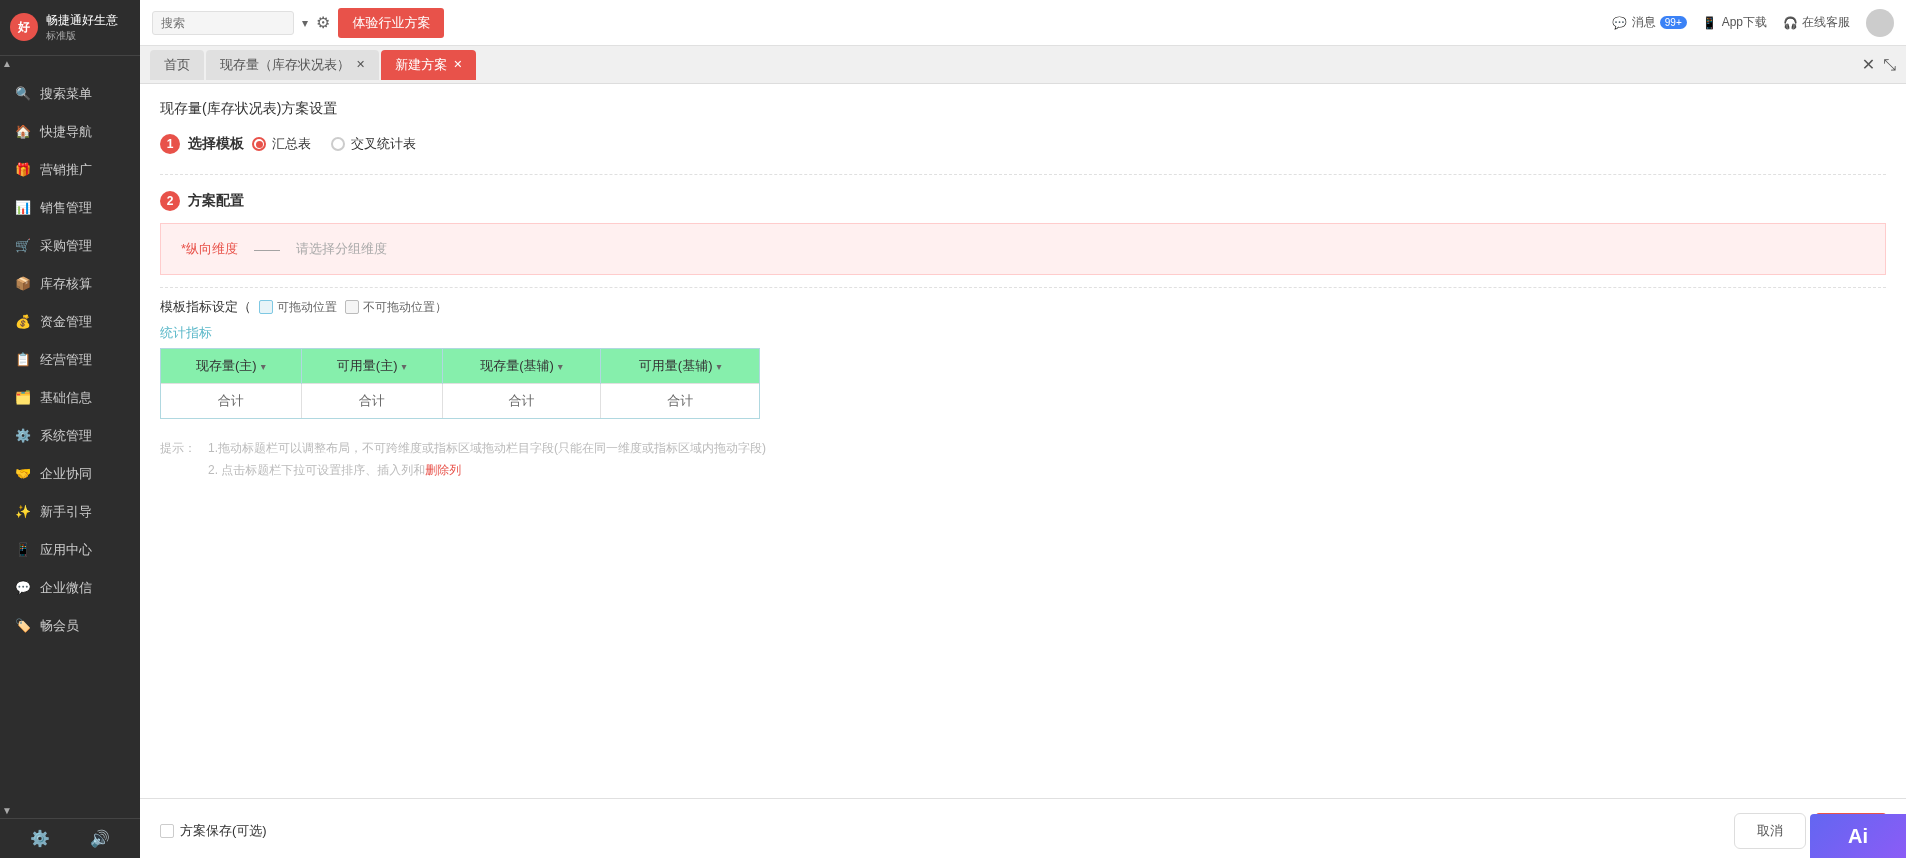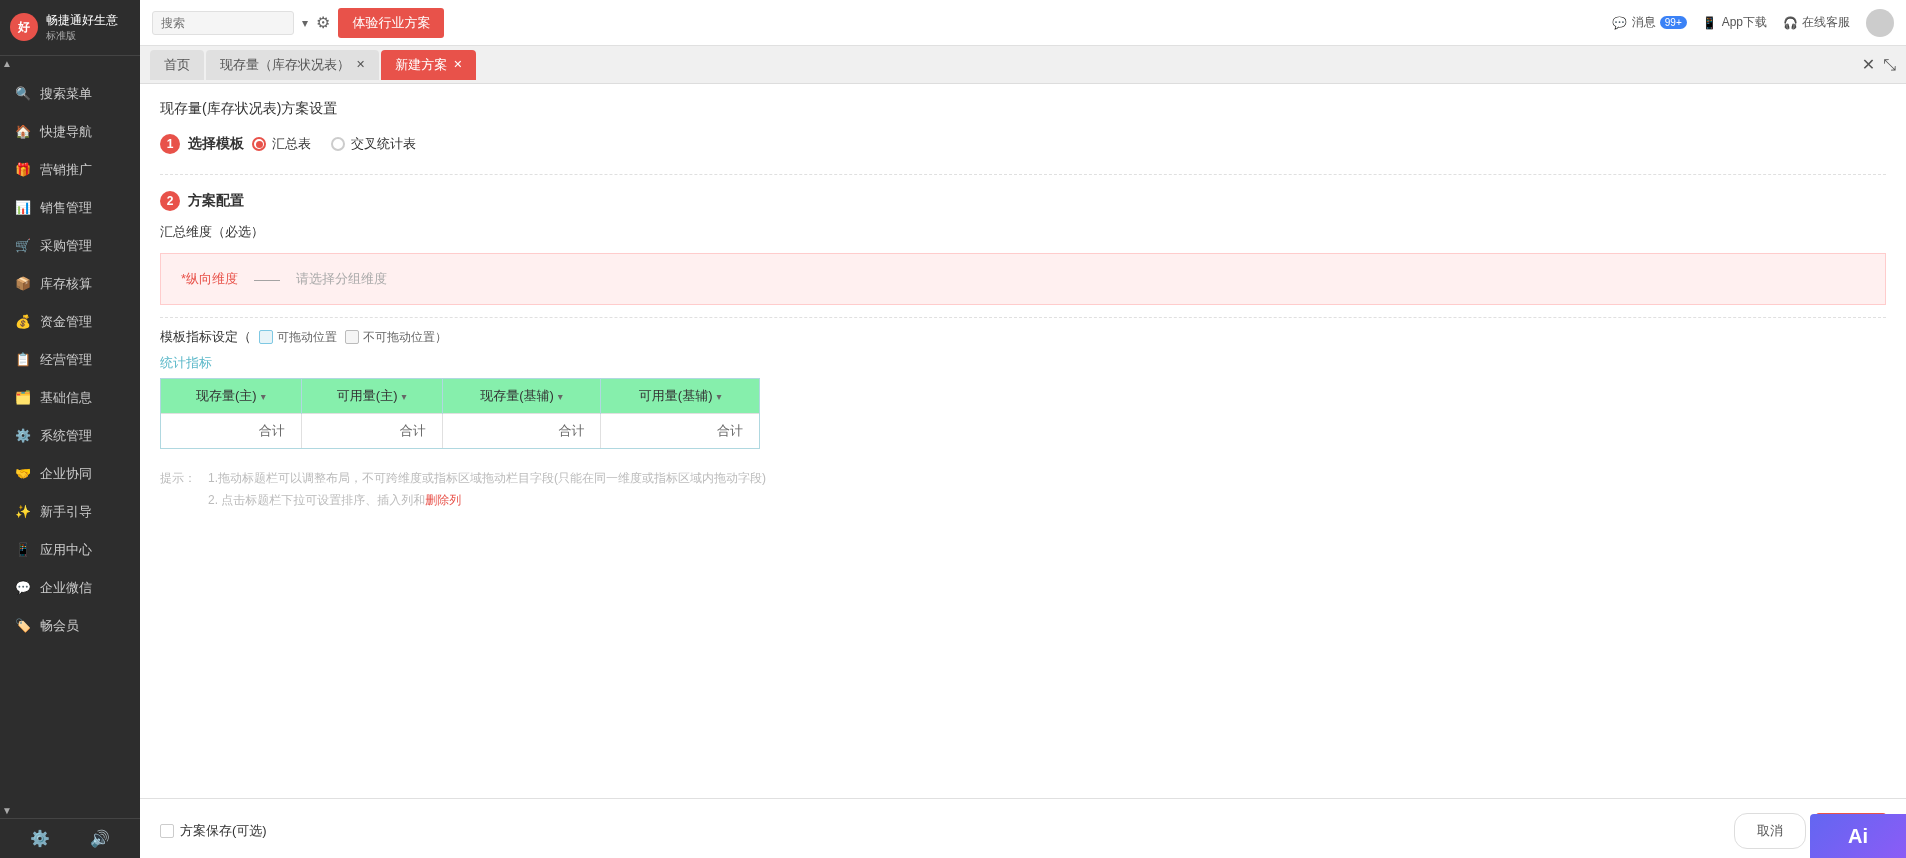--- a/index.html
+++ b/index.html
@@ -204,21 +204,21 @@
       padding: 8px 16px;
       font-size: 13px;
       font-weight: normal;
       border-right: 1px solid #b0d8e0;
       text-align: center;
       color: #333;
     }
     .stat-table th:last-child { border-right: none; }
     .stat-table td {
       padding: 8px 16px;
-      text-align: right;
+      text-align: center;
       border-top: 1px solid #e0e0e0;
       border-right: 1px solid #e0e0e0;
       color: #666;
       font-size: 13px;
     }
     .stat-table td:last-child { border-right: none; }
     .col-header-inner { display: flex; align-items: center; justify-content: center; gap: 4px; }
     .chevron-down { font-size: 10px; color: #666; }
 
     
@@ -237,21 +237,21 @@
       align-items: center;
       gap: 8px;
     }
     .save-option { display: flex; align-items: center; gap: 6px; font-size: 13px; color: #333; cursor: pointer; }
     .checkbox {
       width: 14px; height: 14px; border: 1px solid #ccc; border-radius: 2px; cursor: pointer;
     }
     .bottom-actions { margin-left: auto; display: flex; gap: 10px; }
     .btn-cancel {
       background: #fff; border: 1px solid #ddd; color: #555;
-      padding: 8px 22px; border-radius: 13px; cursor: pointer; font-size: 13px;
+      padding: 8px 22px; border-radius: 6px; cursor: pointer; font-size: 13px;
     }
     .btn-query {
       background: #e8524a; color: #fff; border: none;
       padding: 8px 22px; border-radius: 3px; cursor: pointer; font-size: 13px;
     }
 
     
     .window-controls {
       display: flex; align-items: center; gap: 8px;
       margin-left: auto;
@@ -423,21 +423,20 @@
       </div>
 
       <hr style="border:none;border-top:1px dashed #e0e0e0;margin-bottom:16px;">
 
       <div class="step-section">
         <div class="step-header">
           <div class="step-badge">2</div>
           <span class="step-label">方案配置</span>
         </div>
 
-        <div class="dim-label">汇总维度（必选）</div>
 
         <div class="dimension-row">
           <span class="dim-text">*纵向维度</span>
           <span class="dim-dash">——</span>
           <span class="dim-placeholder">请选择分组维度</span>
         </div>
 
         <div class="indicator-settings">
           <div class="indicator-label">
             <span>

